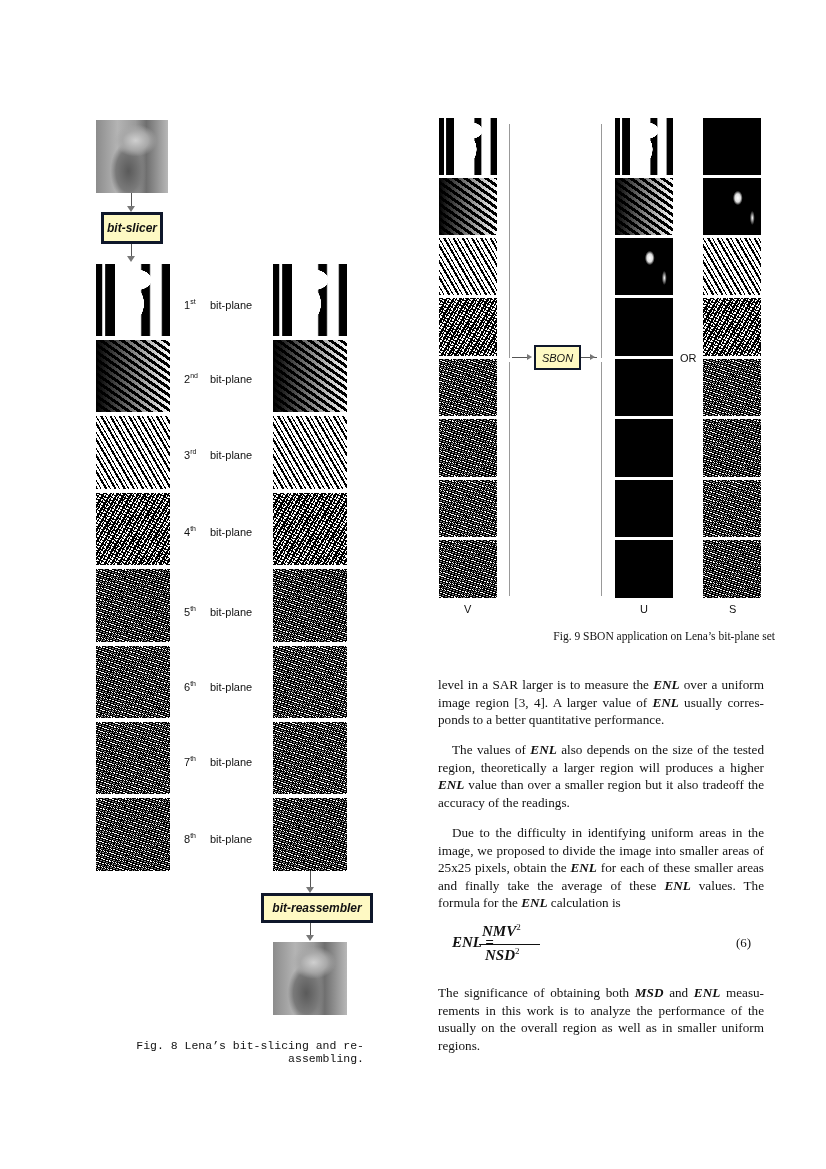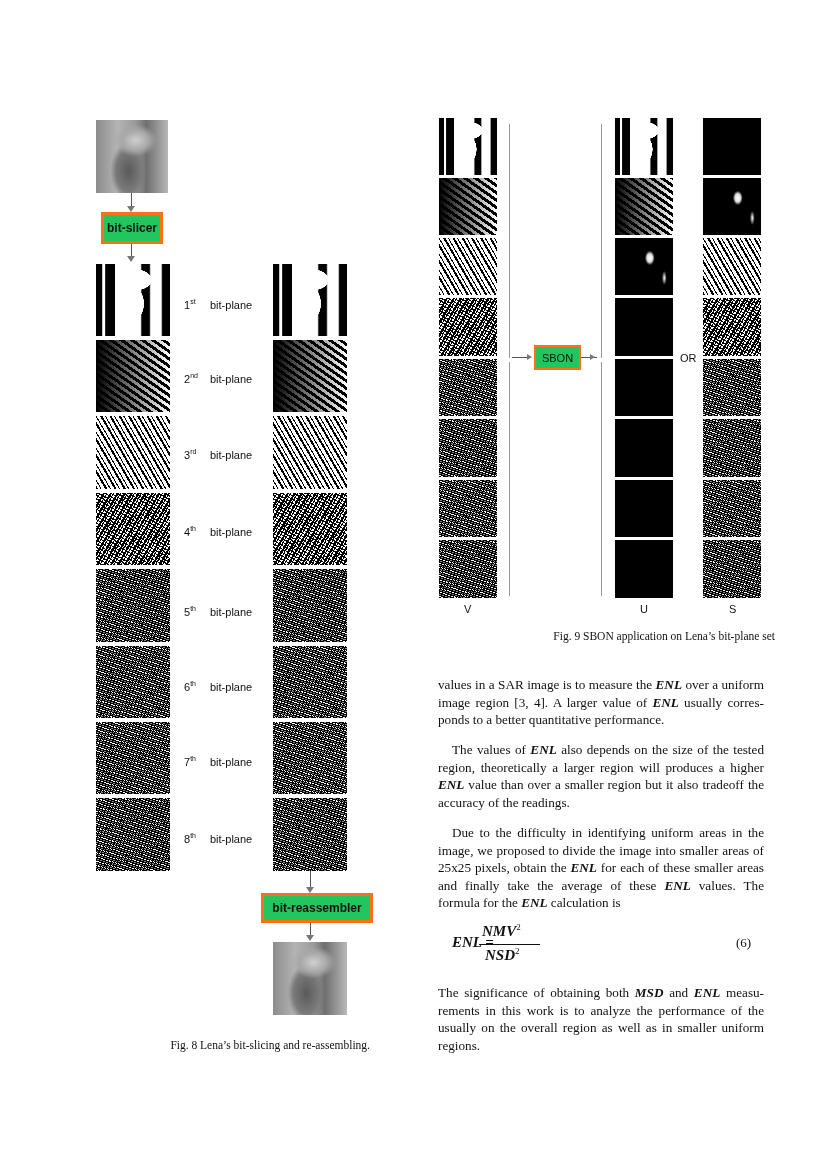--- a/index.html
+++ b/index.html
@@ -25,21 +25,21 @@
       repeating-linear-gradient(30deg,#000 0 1px,#fff 1px 3px);
       background-blend-mode:multiply;}
   .noise{background:
       repeating-linear-gradient(17deg,#000 0 1px,#fff 1px 2px,#000 2px 3px,#888 3px 4px),
       repeating-linear-gradient(107deg,#000 0 1px,#fff 1px 3px);
       background-blend-mode:multiply;}
   .black{background:#000;}
   .bs{background:
       radial-gradient(ellipse 12% 18% at 60% 35%, #fff 0%, #ddd 40%, transparent 70%),
       radial-gradient(ellipse 6% 18% at 85% 70%, #fff 0%, transparent 70%),#000;}
-  .box{position:absolute;border:3px solid #f97316;background:#22c55e;font-family:"Liberation Sans",sans-serif;font-weight:bold;font-size:12px;display:flex;align-items:center;justify-content:center;box-sizing:border-box;}
+  .box{position:absolute;border:3px solid #0f172a;background:#fef9c3;font-family:"Liberation Sans",sans-serif;font-weight:bold;font-size:12px;display:flex;align-items:center;justify-content:center;box-sizing:border-box;font-style:italic;}
   .vline{position:absolute;width:1px;background:#555;}
   .arrow-down{position:absolute;width:0;height:0;border-left:4px solid transparent;border-right:4px solid transparent;border-top:6px solid #777;}
   .label{position:absolute;font-family:"Liberation Sans",sans-serif;font-size:11px;color:#111;}
   .label sup{font-size:7px;vertical-align:5px;margin-right:1px;}
   .plabel{position:absolute;font-family:"Liberation Sans",sans-serif;font-size:11px;}
   .caption{position:absolute;font-size:11.5px;text-align:right;}
   .para{position:absolute;left:438px;width:326px;font-size:13.2px;line-height:17.5px;text-align:justify;}
   .para p{margin:0;}
   .indent{text-indent:14px;}
   .bracket{position:absolute;border:1.5px solid #999;}
@@ -92,21 +92,21 @@
   <div class="tile noise" style="left:273px;top:722px;width:74px;height:72px;"></div>
   <div class="tile noise" style="left:273px;top:798px;width:74px;height:73px;"></div>
 
   <div class="vline" style="left:310px;top:871px;height:20px;"></div>
   <div class="arrow-down" style="left:306px;top:887px;"></div>
   <div class="box" style="left:261px;top:893px;width:112px;height:30px;">bit-reassembler</div>
   <div class="vline" style="left:310px;top:923px;height:14px;"></div>
   <div class="arrow-down" style="left:306px;top:935px;"></div>
   <div class="tile gray" style="left:273px;top:942px;width:74px;height:73px;"></div>
 
-  <div class="caption" style="left:90px;top:1039px;width:280px;">Fig. 8 Lena’s bit-slicing and re-assembling.</div>
+  <div class="caption" style="left:84px;top:1039px;width:280px;font-family:Liberation Mono, monospace;">Fig. 8 Lena’s bit-slicing and re-assembling.</div>
 </div>
 
 <div>
 
   <div class="tile bp1" style="left:439px;top:118px;width:58px;height:57px;"></div>
   <div class="tile bp2" style="left:439px;top:178px;width:58px;height:57px;"></div>
   <div class="tile bp3" style="left:439px;top:238px;width:58px;height:57px;"></div>
   <div class="tile bp4" style="left:439px;top:298px;width:58px;height:58px;"></div>
   <div class="tile noise" style="left:439px;top:359px;width:58px;height:57px;"></div>
   <div class="tile noise" style="left:439px;top:419px;width:58px;height:58px;"></div>
@@ -146,21 +146,21 @@
   <div class="tile noise" style="left:703px;top:540px;width:58px;height:58px;"></div>
 
   <div class="plabel" style="left:464px;top:603px;">V</div>
   <div class="plabel" style="left:640px;top:603px;">U</div>
   <div class="plabel" style="left:729px;top:603px;">S</div>
 
   <div class="caption" style="left:435px;top:630px;width:340px;">Fig. 9 SBON application on Lena’s bit-plane set</div>
 </div>
 
 <div class="para" style="top:676px;">
-  <p><span>values in a SAR image is to measure the </span><i>ENL</i><span> over a uniform image region [3, 4]. A larger value of </span><i>ENL</i><span> usually corres-ponds to a better quantitative performance.</span></p>
+  <p><span>level in a SAR larger is to measure the </span><i>ENL</i><span> over a uniform image region [3, 4]. A larger value of </span><i>ENL</i><span> usually corres-ponds to a better quantitative performance.</span></p>
 </div>
 
 <div class="para" style="top:741px;">
   <p class="indent"><span>The values of </span><i>ENL</i><span> also depends on the size of the tested region, theoretically a larger region will produces a higher </span><i>ENL</i><span> value than over a smaller region but it also tradeoff the accuracy of the readings.</span></p>
 </div>
 
 <div class="para" style="top:824px;">
   <p class="indent"><span>Due to the difficulty in identifying uniform areas in the image, we proposed to divide the image into smaller areas of 25x25 pixels, obtain the </span><i>ENL</i><span> for each of these smaller areas and finally take the average of these </span><i>ENL</i><span> values. The formula for the </span><i>ENL</i><span> calculation is</span></p>
 </div>
 

